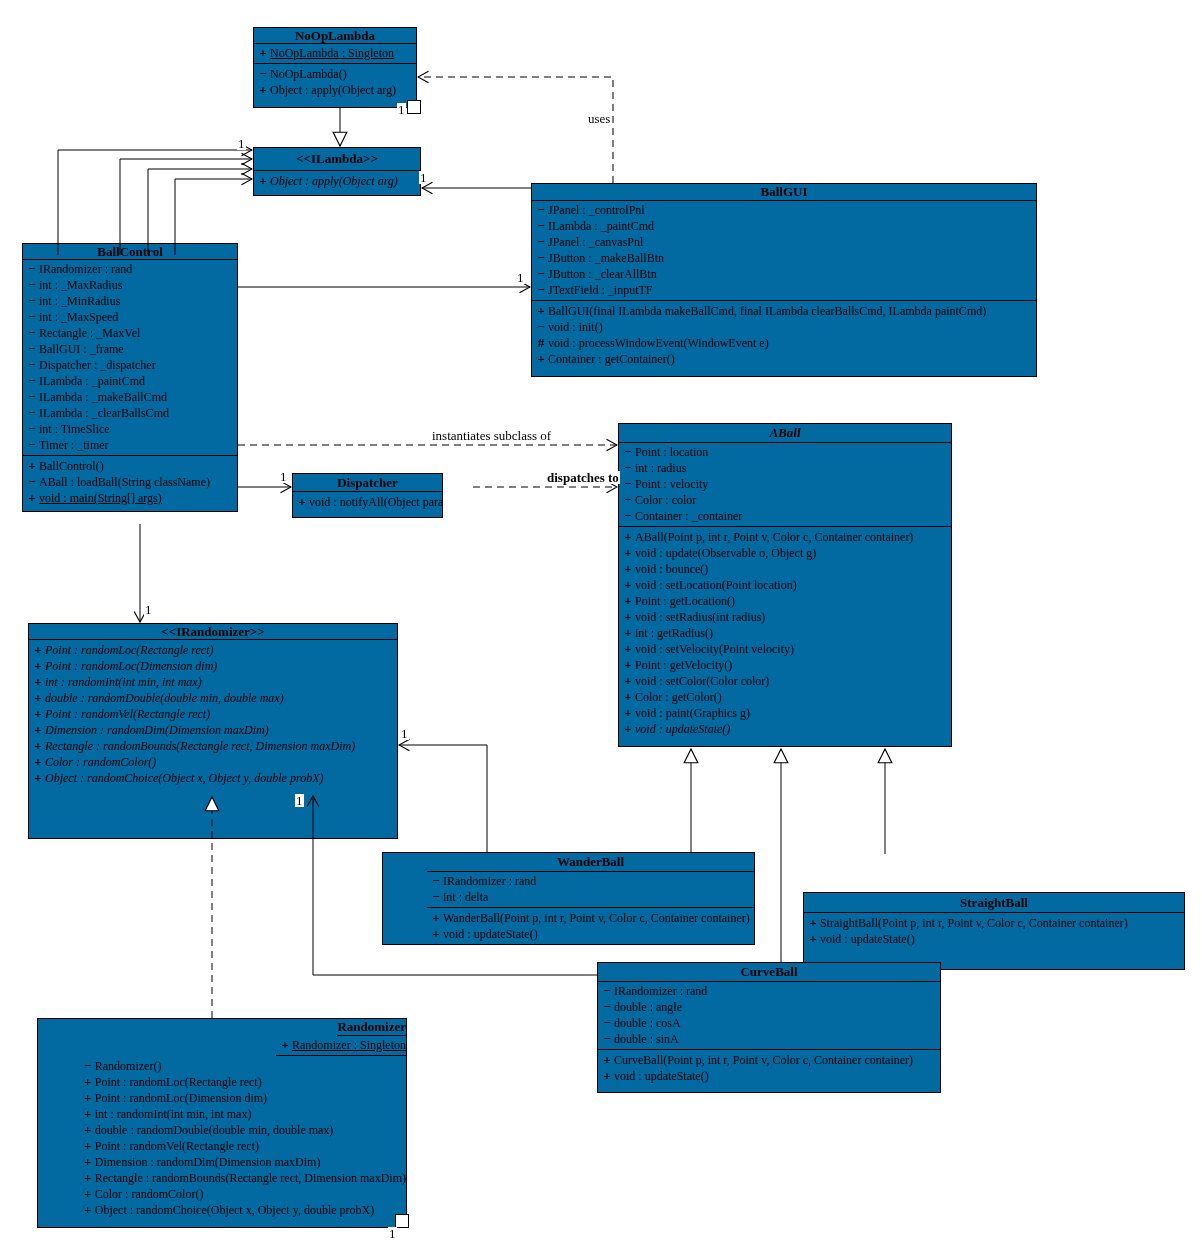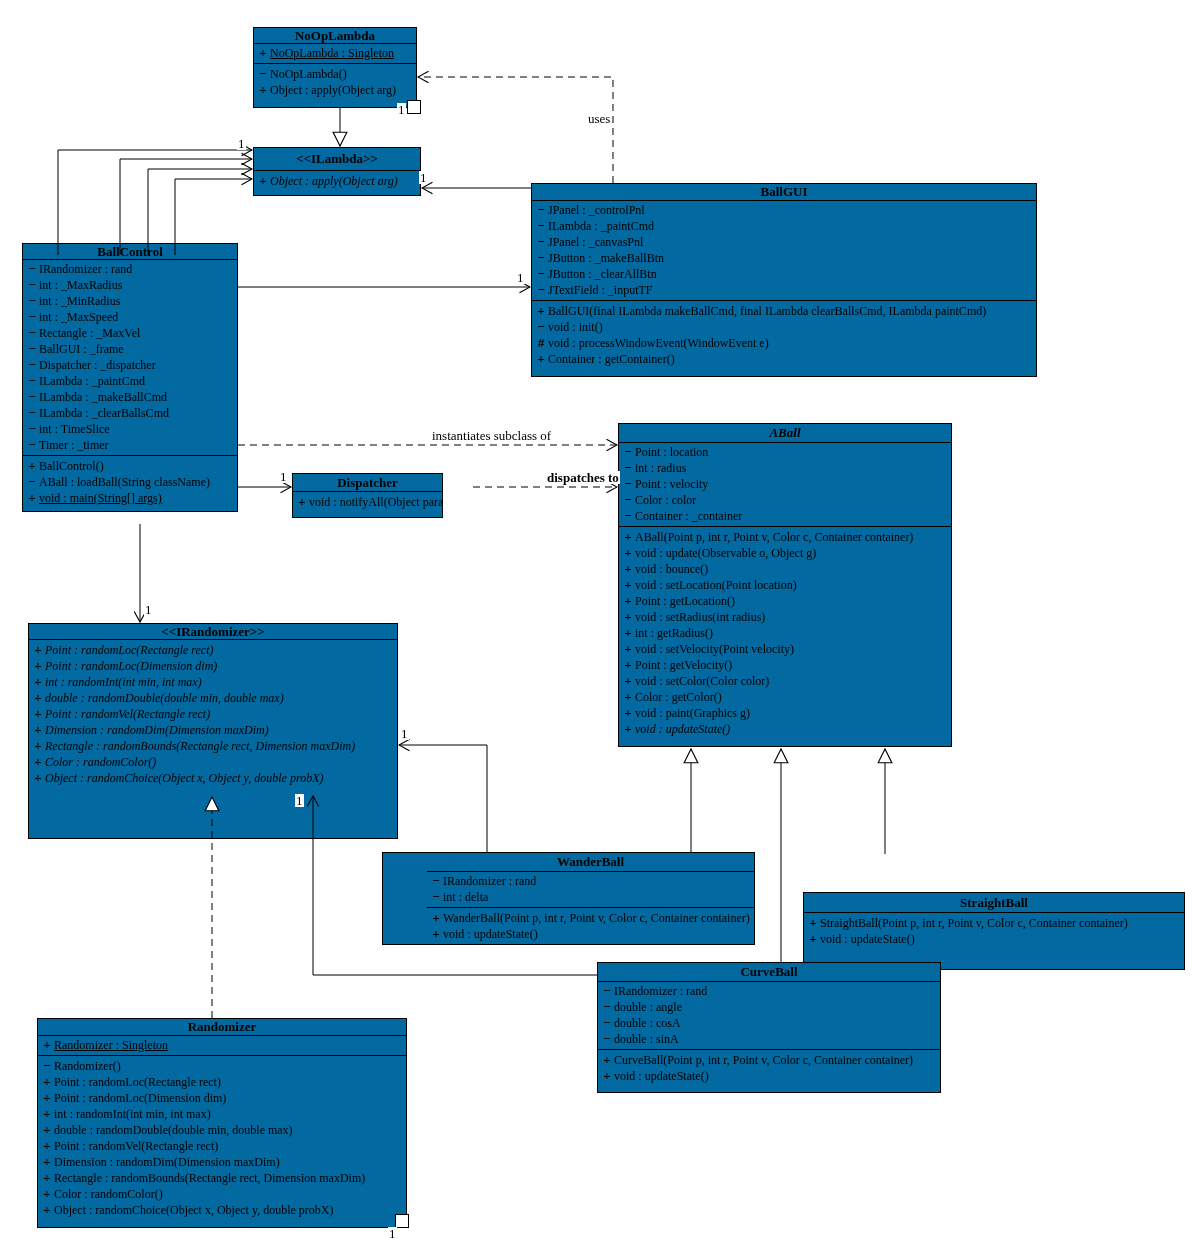--- a/index.html
+++ b/index.html
@@ -182,21 +182,21 @@
           <div class="cb-row"><span class="vis">−</span><span class="txt">IRandomizer : rand</span></div>
           <div class="cb-row"><span class="vis">−</span><span class="txt">double : angle</span></div>
           <div class="cb-row"><span class="vis">−</span><span class="txt">double : cosA</span></div>
           <div class="cb-row"><span class="vis">−</span><span class="txt">double : sinA</span></div>
         </div>
         <div class="cb-methods">
           <div class="cb-row"><span class="vis">+</span><span class="txt">CurveBall(Point p, int r, Point v, Color c, Container container)</span></div>
           <div class="cb-row"><span class="vis">+</span><span class="txt">void : updateState()</span></div>
         </div>
       </div>
-      <div class="class-box" style="left: 37px; top: 1018px; width: 370px; height: 210px;">
+      <div class="class-box" style="left: 37px; top: 1018px; width: 370px; height: 210px; align-items: flex-end;">
         <div class="cb-title" style="height: 16px;">Randomizer</div>
         <div class="cb-fields">
           <div class="cb-row"><span class="vis">+</span><span class="txt u">Randomizer : Singleton</span></div>
         </div>
         <div class="cb-methods">
           <div class="cb-row"><span class="vis">−</span><span class="txt">Randomizer()</span></div>
           <div class="cb-row"><span class="vis">+</span><span class="txt">Point : randomLoc(Rectangle rect)</span></div>
           <div class="cb-row"><span class="vis">+</span><span class="txt">Point : randomLoc(Dimension dim)</span></div>
           <div class="cb-row"><span class="vis">+</span><span class="txt">int : randomInt(int min, int max)</span></div>
           <div class="cb-row"><span class="vis">+</span><span class="txt">double : randomDouble(double min, double max)</span></div>

